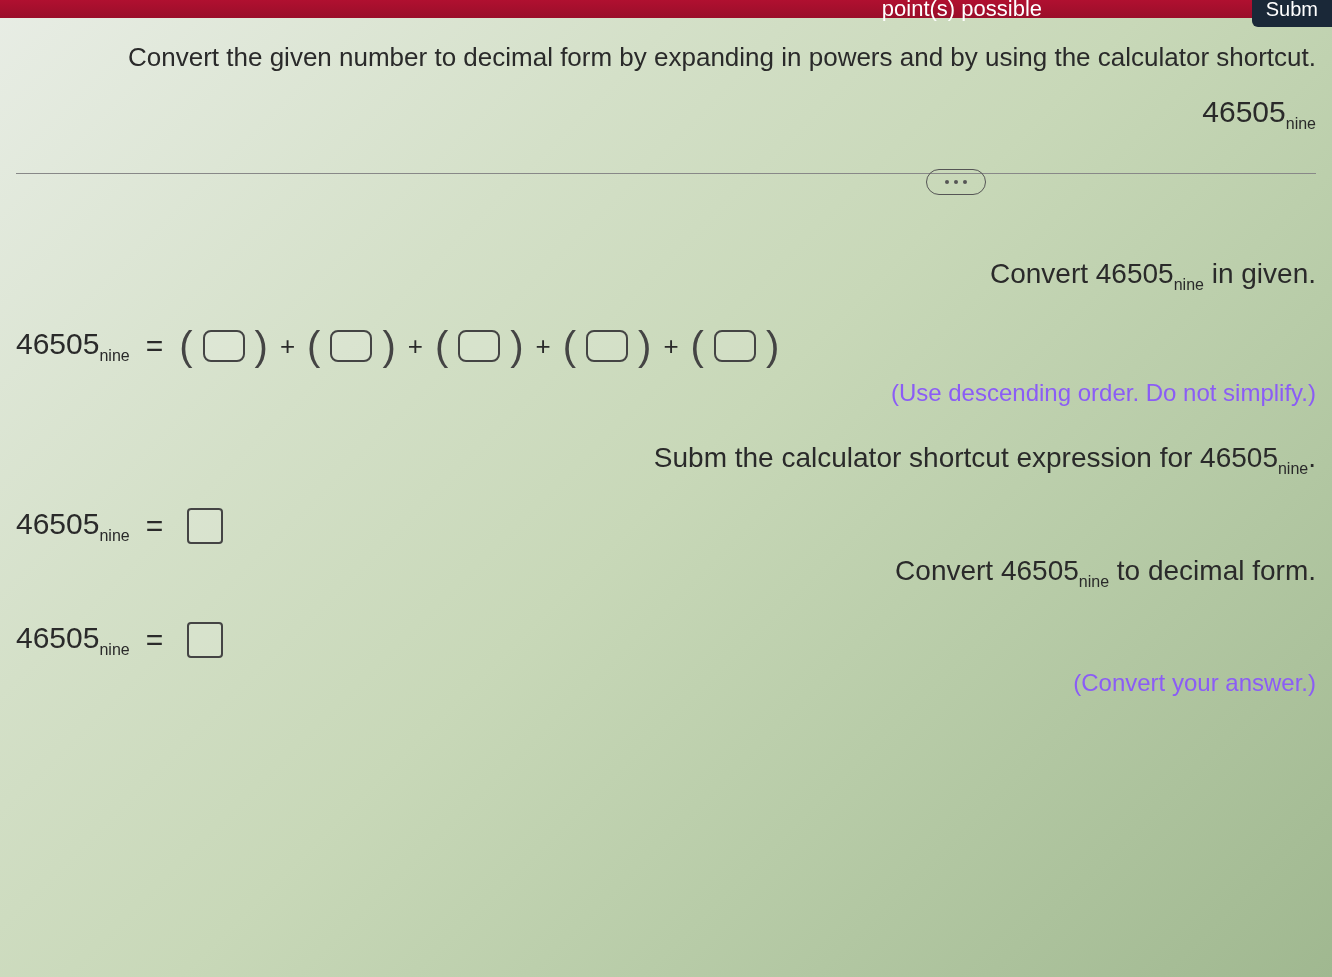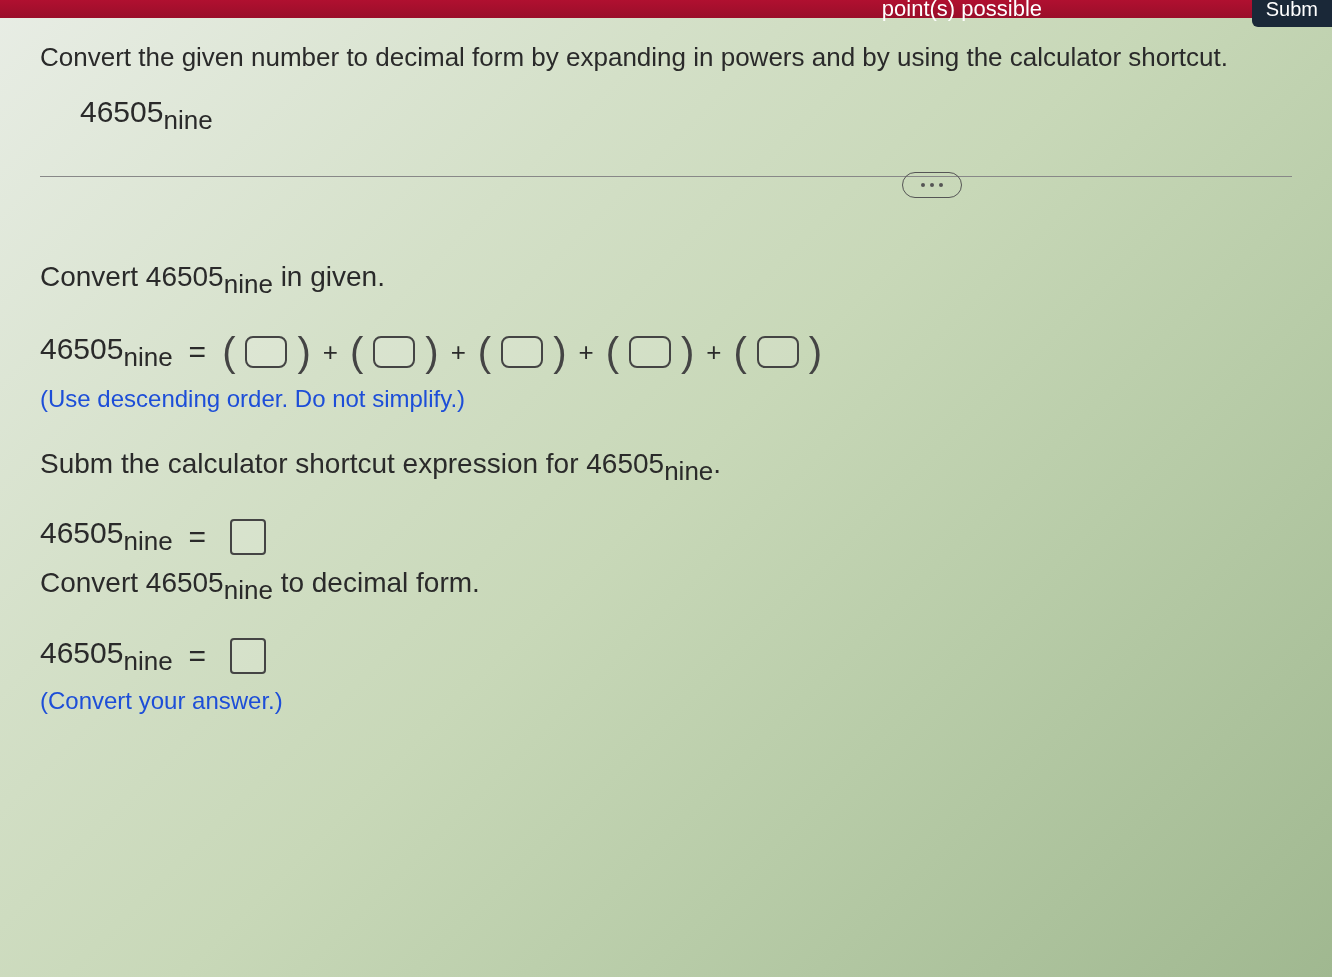--- a/index.html
+++ b/index.html
@@ -34,36 +34,37 @@
       position: absolute;
       right: 0;
       top: -8px;
       background: #1a2838;
       color: #fff;
       padding: 6px 14px;
       border-radius: 6px 0 0 6px;
       font-size: 20px;
     }
     .content {
-      padding: 20px 40px;
+      padding: 20px 16px;
+      text-align: right;
     }
     .instruction {
       font-size: 26px;
       color: #2a2a2a;
       line-height: 1.5;
       margin-bottom: 18px;
     }
     .number-display {
       font-size: 30px;
       color: #2a2a2a;
       margin-left: 40px;
       margin-bottom: 40px;
     }
     .sub {
-      font-size: 26px;
+      font-size: 16px;
       vertical-align: sub;
     }
     .divider {
       border: none;
       border-top: 1px solid #888;
       margin: 0 0 8px 0;
     }
     .more-btn {
       width: 60px;
       height: 26px;
@@ -122,21 +123,21 @@
       width: 36px;
       height: 36px;
       border: 2px solid #444;
       border-radius: 4px;
       background: rgba(255,255,255,0.15);
       display: inline-block;
       margin-left: 8px;
     }
     .hint {
       font-size: 24px;
-      color: #1d4ed8;
+      color: #8b5cf6;
       margin-bottom: 35px;
     }
     .plus {
       font-size: 26px;
       margin: 0 4px;
     }
     .eq {
       margin: 0 8px;
     }
   </style>

